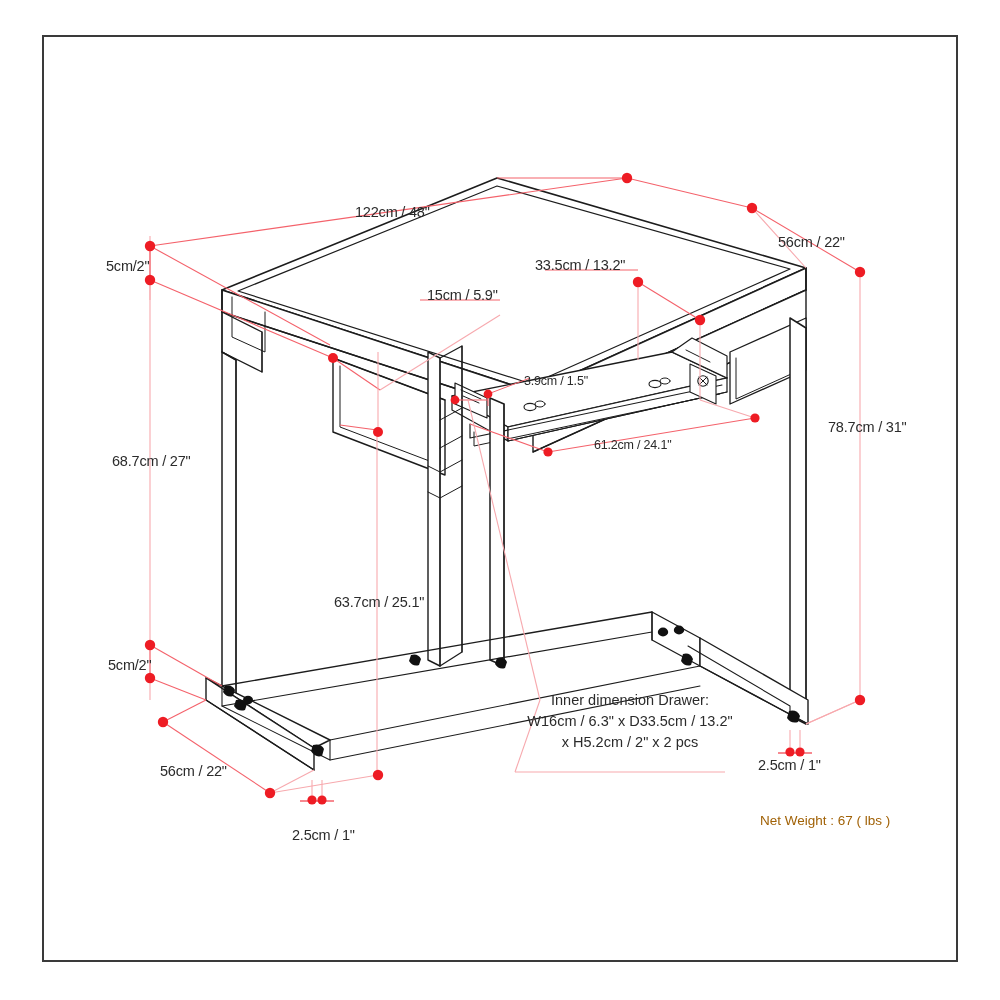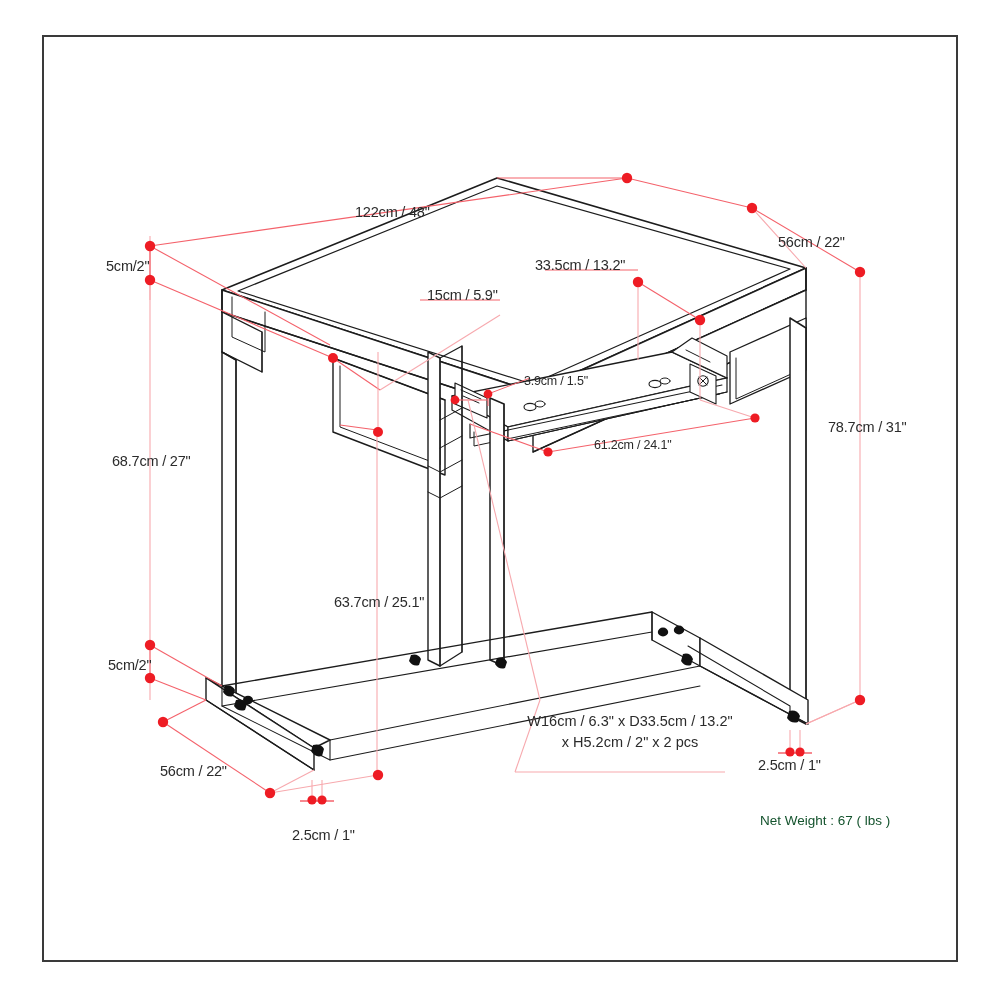--- a/index.html
+++ b/index.html
@@ -2,21 +2,21 @@
 <html><head>
 <meta charset="utf-8">
 <style>
   html,body{margin:0;padding:0;background:#ffffff;}
   body{width:1000px;height:1000px;font-family:"Liberation Sans",sans-serif;}
   #stage{position:relative;width:1000px;height:1000px;overflow:hidden;background:#fff;}
   #frame{position:absolute;left:42px;top:35px;width:916px;height:927px;border:2px solid #3a3a3a;box-sizing:border-box;background:#fff;}
   svg.layer{position:absolute;left:0;top:0;width:1000px;height:1000px;overflow:visible;}
   .lbl{position:absolute;font-family:"Liberation Sans",sans-serif;font-size:14.5px;color:#2b2b2b;white-space:nowrap;letter-spacing:-0.2px;}
   .blockTxt{position:absolute;font-size:14.5px;color:#2b2b2b;text-align:center;line-height:21px;white-space:nowrap;}
-  .wt{position:absolute;font-size:13.5px;color:#14532d;white-space:nowrap;}
+  .wt{position:absolute;font-size:13.5px;color:#a16207;white-space:nowrap;}
 </style>
 </head>
 <body>
 
 <div id="stage">
 
   <div id="frame"></div>
 
   <svg class="layer" viewBox="0 0 1000 1000">
     <g fill="none" stroke="#1c1c1c" stroke-width="1.6" stroke-linejoin="round" stroke-linecap="round">
@@ -242,18 +242,19 @@
 
   <div class="lbl" style="left:828px;top:419px;">78.7cm / 31"</div>
   <div class="lbl" style="left:112px;top:453px;">68.7cm / 27"</div>
   <div class="lbl" style="left:334px;top:594px;">63.7cm / 25.1"</div>
 
   <div class="lbl" style="left:108px;top:657px;">5cm/2"</div>
   <div class="lbl" style="left:160px;top:763px;">56cm / 22"</div>
   <div class="lbl" style="left:292px;top:827px;">2.5cm / 1"</div>
   <div class="lbl" style="left:758px;top:757px;">2.5cm / 1"</div>
 
+  <div class="blockTxt" style="left:530px;top:690px;width:200px;">Inner dimension Drawer:</div>
   <div class="blockTxt" style="left:500px;top:711px;width:260px;">W16cm / 6.3" x D33.5cm / 13.2"</div>
   <div class="blockTxt" style="left:520px;top:732px;width:220px;">x H5.2cm / 2" x 2 pcs</div>
 
   <div class="wt" style="left:760px;top:813px;">Net Weight : 67 ( lbs )</div>
 
 </div>
 
 </body></html>

